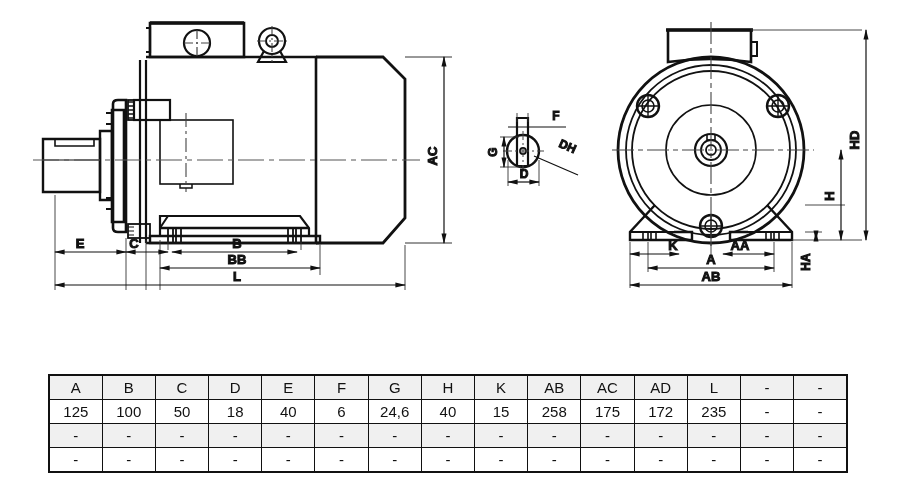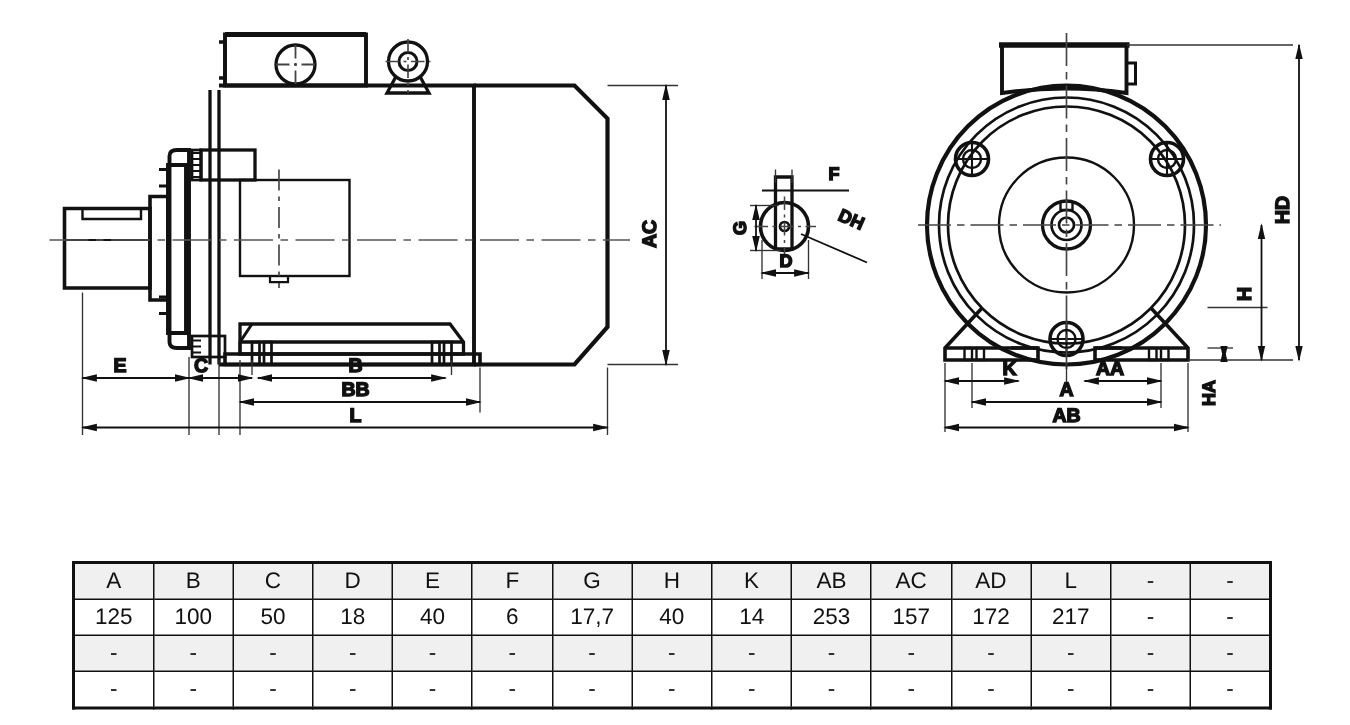--- a/index.html
+++ b/index.html
@@ -341,27 +341,27 @@
         <td>-</td>
         <td>-</td>
       </tr>
       <tr class="row-values">
         <td>125</td>
         <td>100</td>
         <td>50</td>
         <td>18</td>
         <td>40</td>
         <td>6</td>
-        <td>17,7</td>
+        <td>24,6</td>
         <td>40</td>
-        <td>14</td>
-        <td>253</td>
-        <td>157</td>
+        <td>15</td>
+        <td>258</td>
+        <td>175</td>
         <td>172</td>
-        <td>217</td>
+        <td>235</td>
         <td>-</td>
         <td>-</td>
       </tr>
       <tr class="row-alt">
         <td>-</td>
         <td>-</td>
         <td>-</td>
         <td>-</td>
         <td>-</td>
         <td>-</td>

